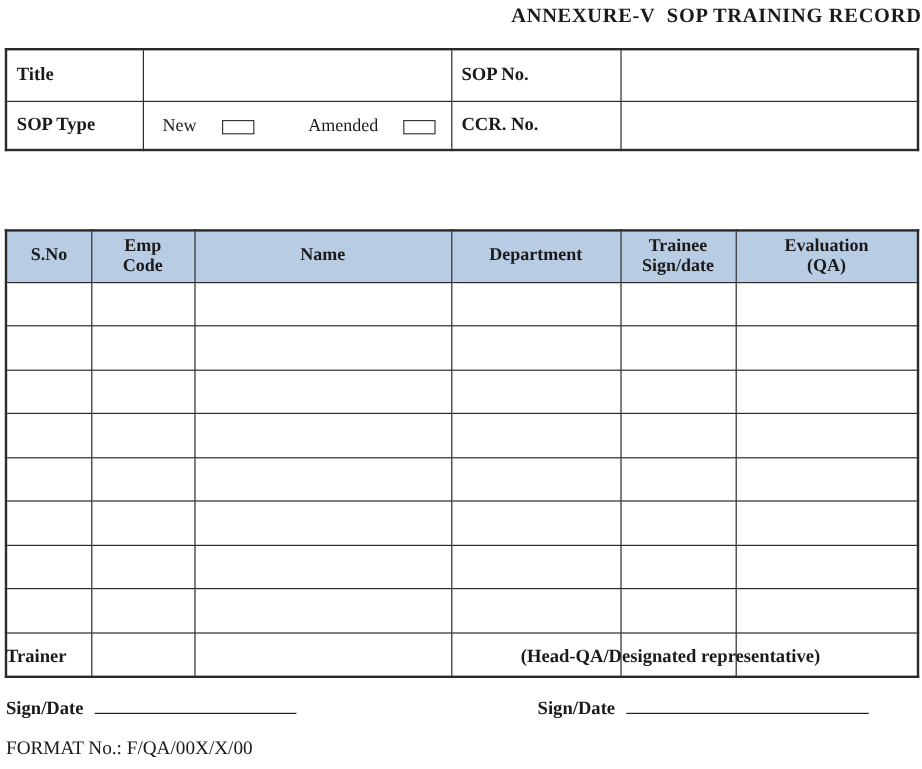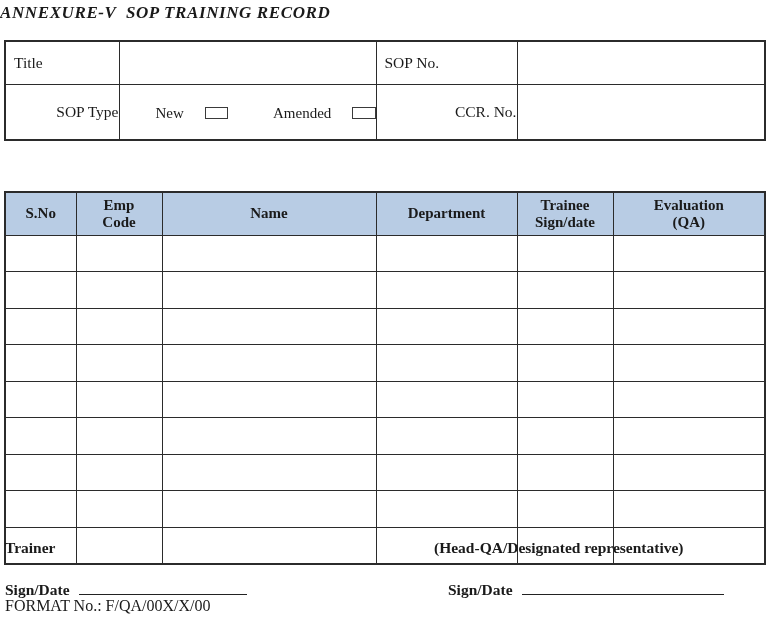--- a/index.html
+++ b/index.html
@@ -9,43 +9,41 @@
     position: relative;
     width: 768px;
     height: 641px;
     background: #ffffff;
     overflow: hidden;
   }
   .doc-title {
     position: absolute;
     top: 3px; left: 0;
     width: 100%;
-    text-align: left;
+    text-align: right;
     font-weight: bold;
     font-size: 17px;
     letter-spacing: 0.6px;
     white-space: pre;
-    font-style: italic;
   }
   table { border-collapse: collapse; table-layout: fixed; }
   td, th { border: 1px solid #2b2b2b; }
   .info-table {
     position: absolute;
     left: 4px; top: 40px;
     width: 760px;
     border: 2px solid #2b2b2b;
   }
   .info-table td { font-size: 15.5px; vertical-align: middle; }
-  .label-cell { font-weight: normal; padding-left: 8px; }
+  .label-cell { font-weight: bold; padding-left: 8px; }
   .r1 { height: 43px; }
-  .r2 { height: 56px; text-align: right; }
+  .r2 { height: 41px; }
   .sop-type-cell {
     vertical-align: top;
     padding-top: 3px;
-    padding-left: 20px;
   }
   .checkline {
     display: flex;
     align-items: center;
     padding-left: 16px;
     font-size: 15px;
     gap: 0;
   }
   .checkbox {
     display: inline-block;
@@ -83,21 +81,21 @@
     display: inline-block;
     border-bottom: 1.6px solid #222222;
     height: 16px;
     margin-left: 9px;
     vertical-align: baseline;
   }
   .rule-left { width: 168px; }
   .rule-right { width: 202px; }
   .format-line {
     position: absolute;
-    left: 5px; top: 597px;
+    left: 5px; top: 615px;
     font-size: 16px;
     font-weight: normal;
   }
 </style>
 </head>
 <body>
 
 <div class="page">
 
   <div class="doc-title">ANNEXURE-V  SOP TRAINING RECORD</div>

